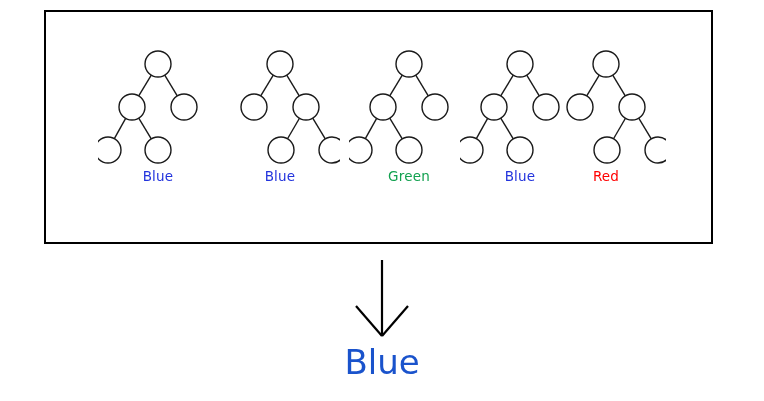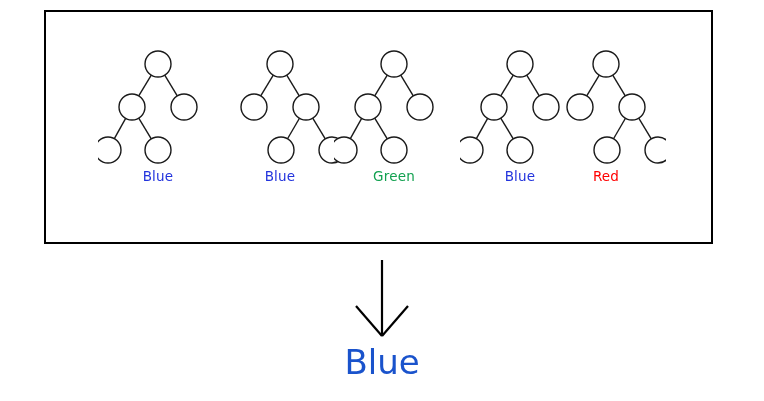--- a/index.html
+++ b/index.html
@@ -114,21 +114,21 @@
             <line x1="79.47" y1="68.24" x2="67.53" y2="88.76" class="edge-line" stroke="#1a1a1a"></line>
             <line x1="92.73" y1="68.12" x2="105.27" y2="88.88" class="edge-line" stroke="#1a1a1a"></line>
             <circle cx="60" cy="14" r="13" class="node-circle" fill="#ffffff" stroke="#1a1a1a"></circle>
             <circle cx="34" cy="57" r="13" class="node-circle" fill="#ffffff" stroke="#1a1a1a"></circle>
             <circle cx="86" cy="57" r="13" class="node-circle" fill="#ffffff" stroke="#1a1a1a"></circle>
             <circle cx="61" cy="100" r="13" class="node-circle" fill="#ffffff" stroke="#1a1a1a"></circle>
             <circle cx="112" cy="100" r="13" class="node-circle" fill="#ffffff" stroke="#1a1a1a"></circle>
           </svg>
           <div class="tree-label" style="color: rgb(34, 51, 221);">Blue</div>
         </div>
-        <div class="tree-unit" style="left: 288px;">
+        <div class="tree-unit" style="left: 303px;">
           <svg class="tree-svg" viewBox="0 0 120 120">
             <line x1="53.27" y1="25.12" x2="40.73" y2="45.88" class="edge-line" stroke="#1a1a1a"></line>
             <line x1="66.73" y1="25.12" x2="79.27" y2="45.88" class="edge-line" stroke="#1a1a1a"></line>
             <line x1="27.66" y1="68.35" x2="16.34" y2="88.65" class="edge-line" stroke="#1a1a1a"></line>
             <line x1="40.73" y1="68.12" x2="53.27" y2="88.88" class="edge-line" stroke="#1a1a1a"></line>
             <circle cx="60" cy="14" r="13" class="node-circle" fill="#ffffff" stroke="#1a1a1a"></circle>
             <circle cx="34" cy="57" r="13" class="node-circle" fill="#ffffff" stroke="#1a1a1a"></circle>
             <circle cx="86" cy="57" r="13" class="node-circle" fill="#ffffff" stroke="#1a1a1a"></circle>
             <circle cx="10" cy="100" r="13" class="node-circle" fill="#ffffff" stroke="#1a1a1a"></circle>
             <circle cx="60" cy="100" r="13" class="node-circle" fill="#ffffff" stroke="#1a1a1a"></circle>

